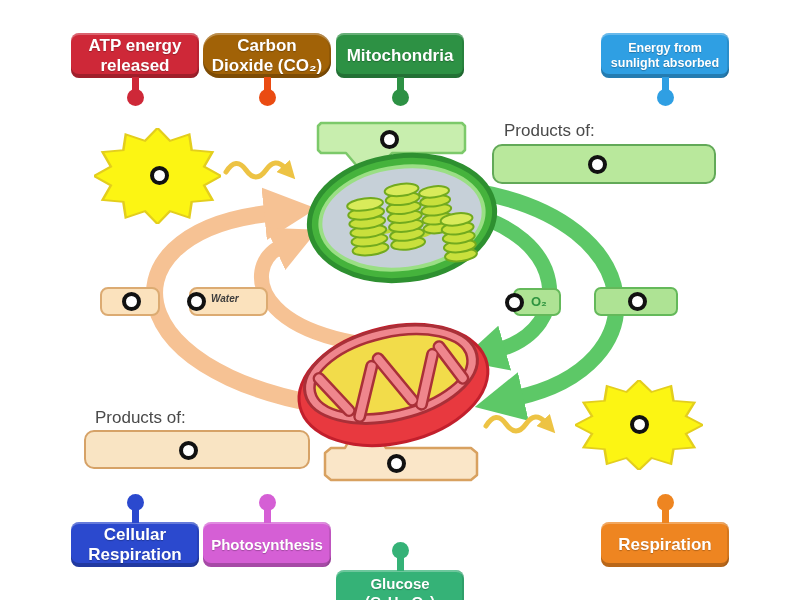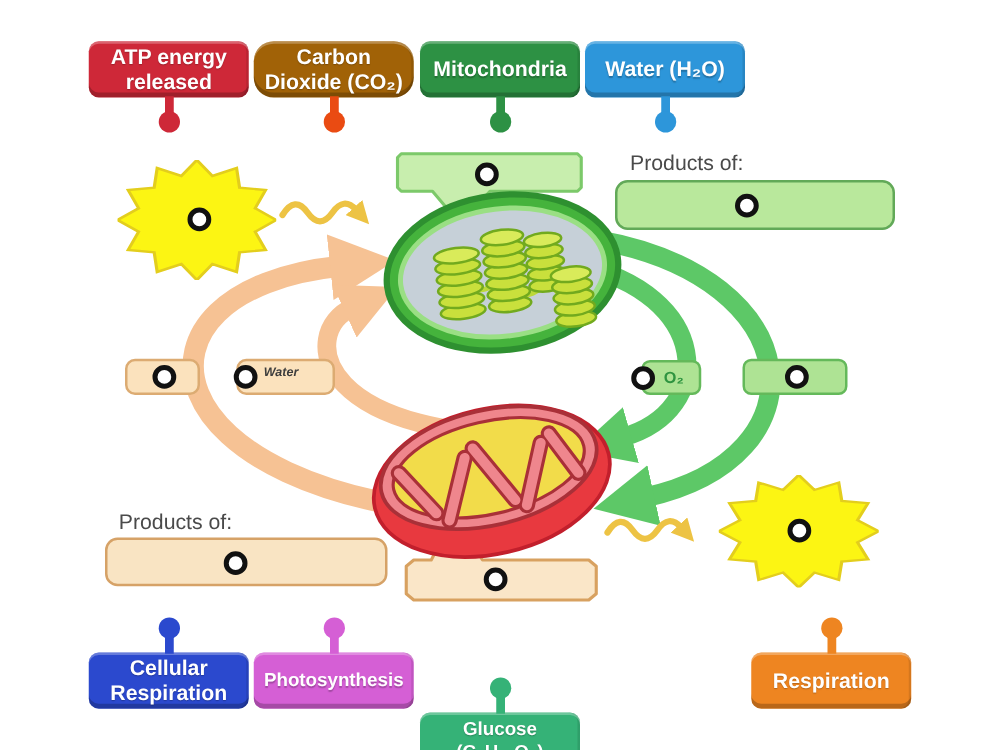--- a/index.html
+++ b/index.html
@@ -175,24 +175,25 @@
     <div class="chip" style="background-color: #a16207; border-radius: 16px;">Carbon
 Dioxide (CO₂)</div>
     <div class="pin-stem" style="background-color: rgb(234, 75, 18);"></div>
     <div class="pin-ball" style="background-color: rgb(234, 75, 18);"></div>
   </div>
   <div class="chip-wrap top-row" style="left:336px;top:33px;">
     <div class="chip" style="background-color: rgb(45, 145, 68);">Mitochondria</div>
     <div class="pin-stem" style="background-color: rgb(45, 145, 68);"></div>
     <div class="pin-ball" style="background-color: rgb(45, 145, 68);"></div>
   </div>
-  <div class="chip-wrap top-row" style="left:468px;top:33px;">
-    <div class="chip" style="background-color: rgb(45, 150, 218);">Water (H₂O)</div>
-    <div class="pin-stem" style="background-color: rgb(45, 150, 218);"></div>
-    <div class="pin-ball" style="background-color: rgb(45, 150, 218);"></div>
+  <div class="chip-wrap top-row" style="left:601px;top:33px;">
+    <div class="chip small-text" style="background-color: rgb(47, 159, 227);">Energy from
+sunlight absorbed</div>
+    <div class="pin-stem" style="background-color: rgb(47, 159, 227);"></div>
+    <div class="pin-ball" style="background-color: rgb(47, 159, 227);"></div>
   </div>
 
   <div class="chip-wrap bottom-row" style="left:71px;top:522px;">
     <div class="chip" style="background-color: rgb(43, 73, 206);">Cellular
 Respiration</div>
     <div class="pin-stem" style="background-color: rgb(43, 73, 206);"></div>
     <div class="pin-ball" style="background-color: rgb(43, 73, 206);"></div>
   </div>
   <div class="chip-wrap bottom-row" style="left:203px;top:522px;">
     <div class="chip mid-text" style="background-color: rgb(213, 95, 213);">Photosynthesis</div>

